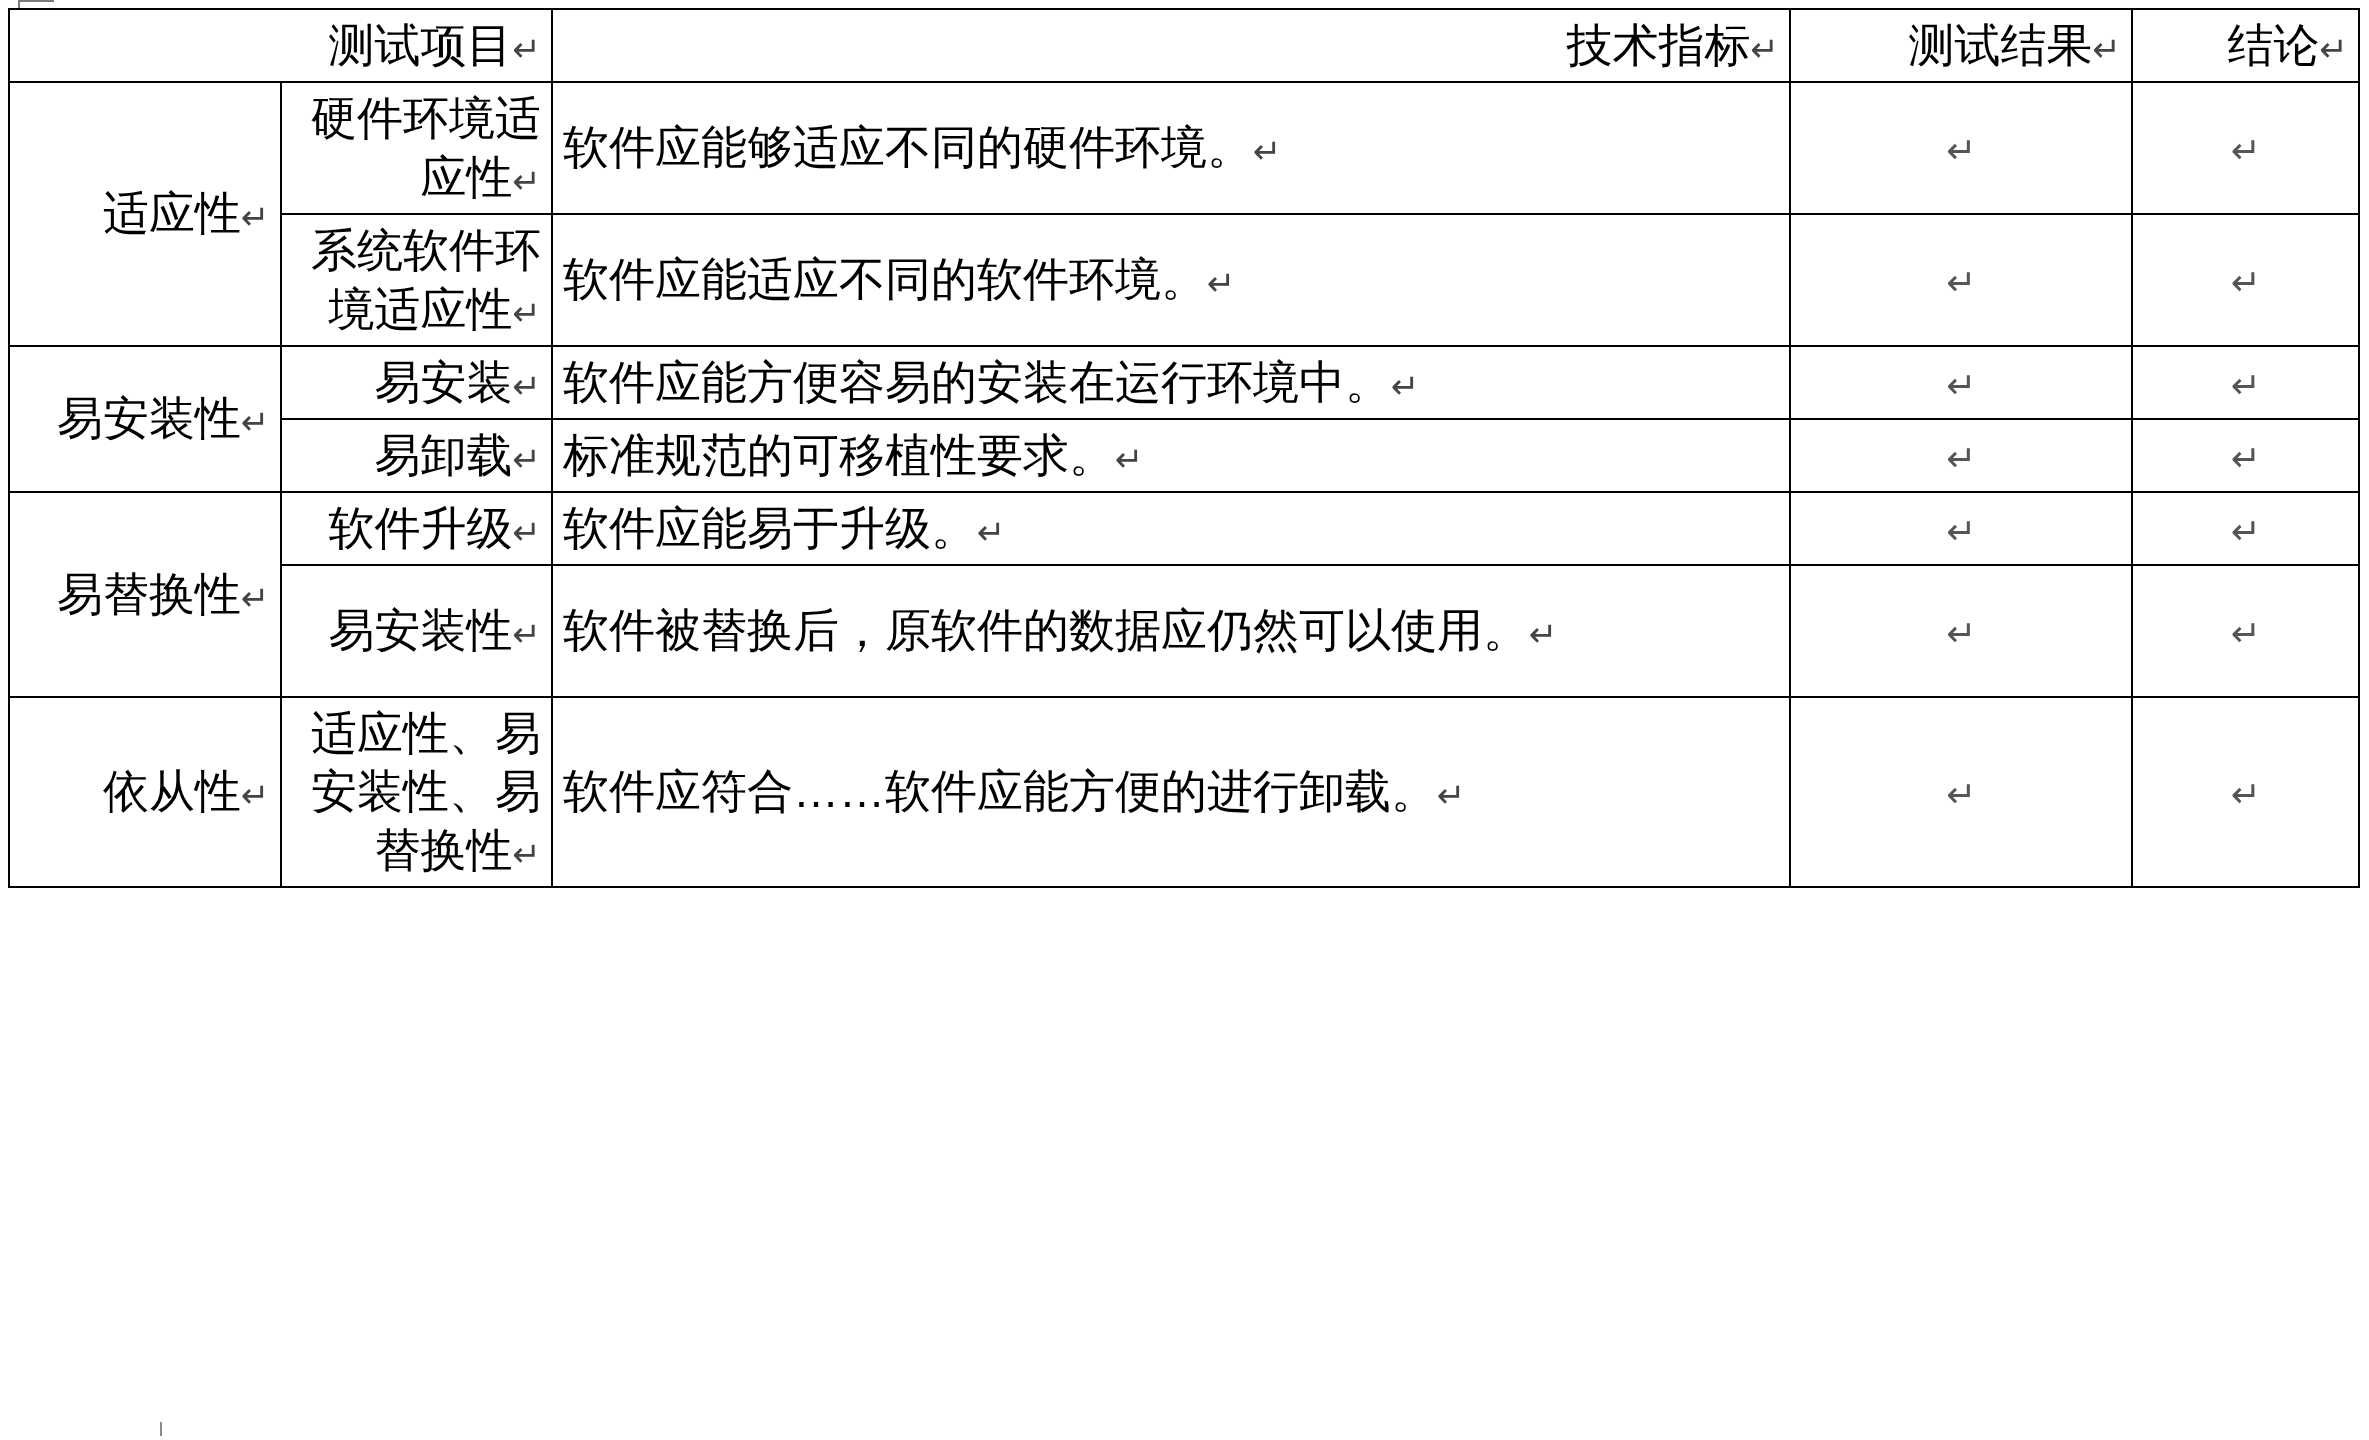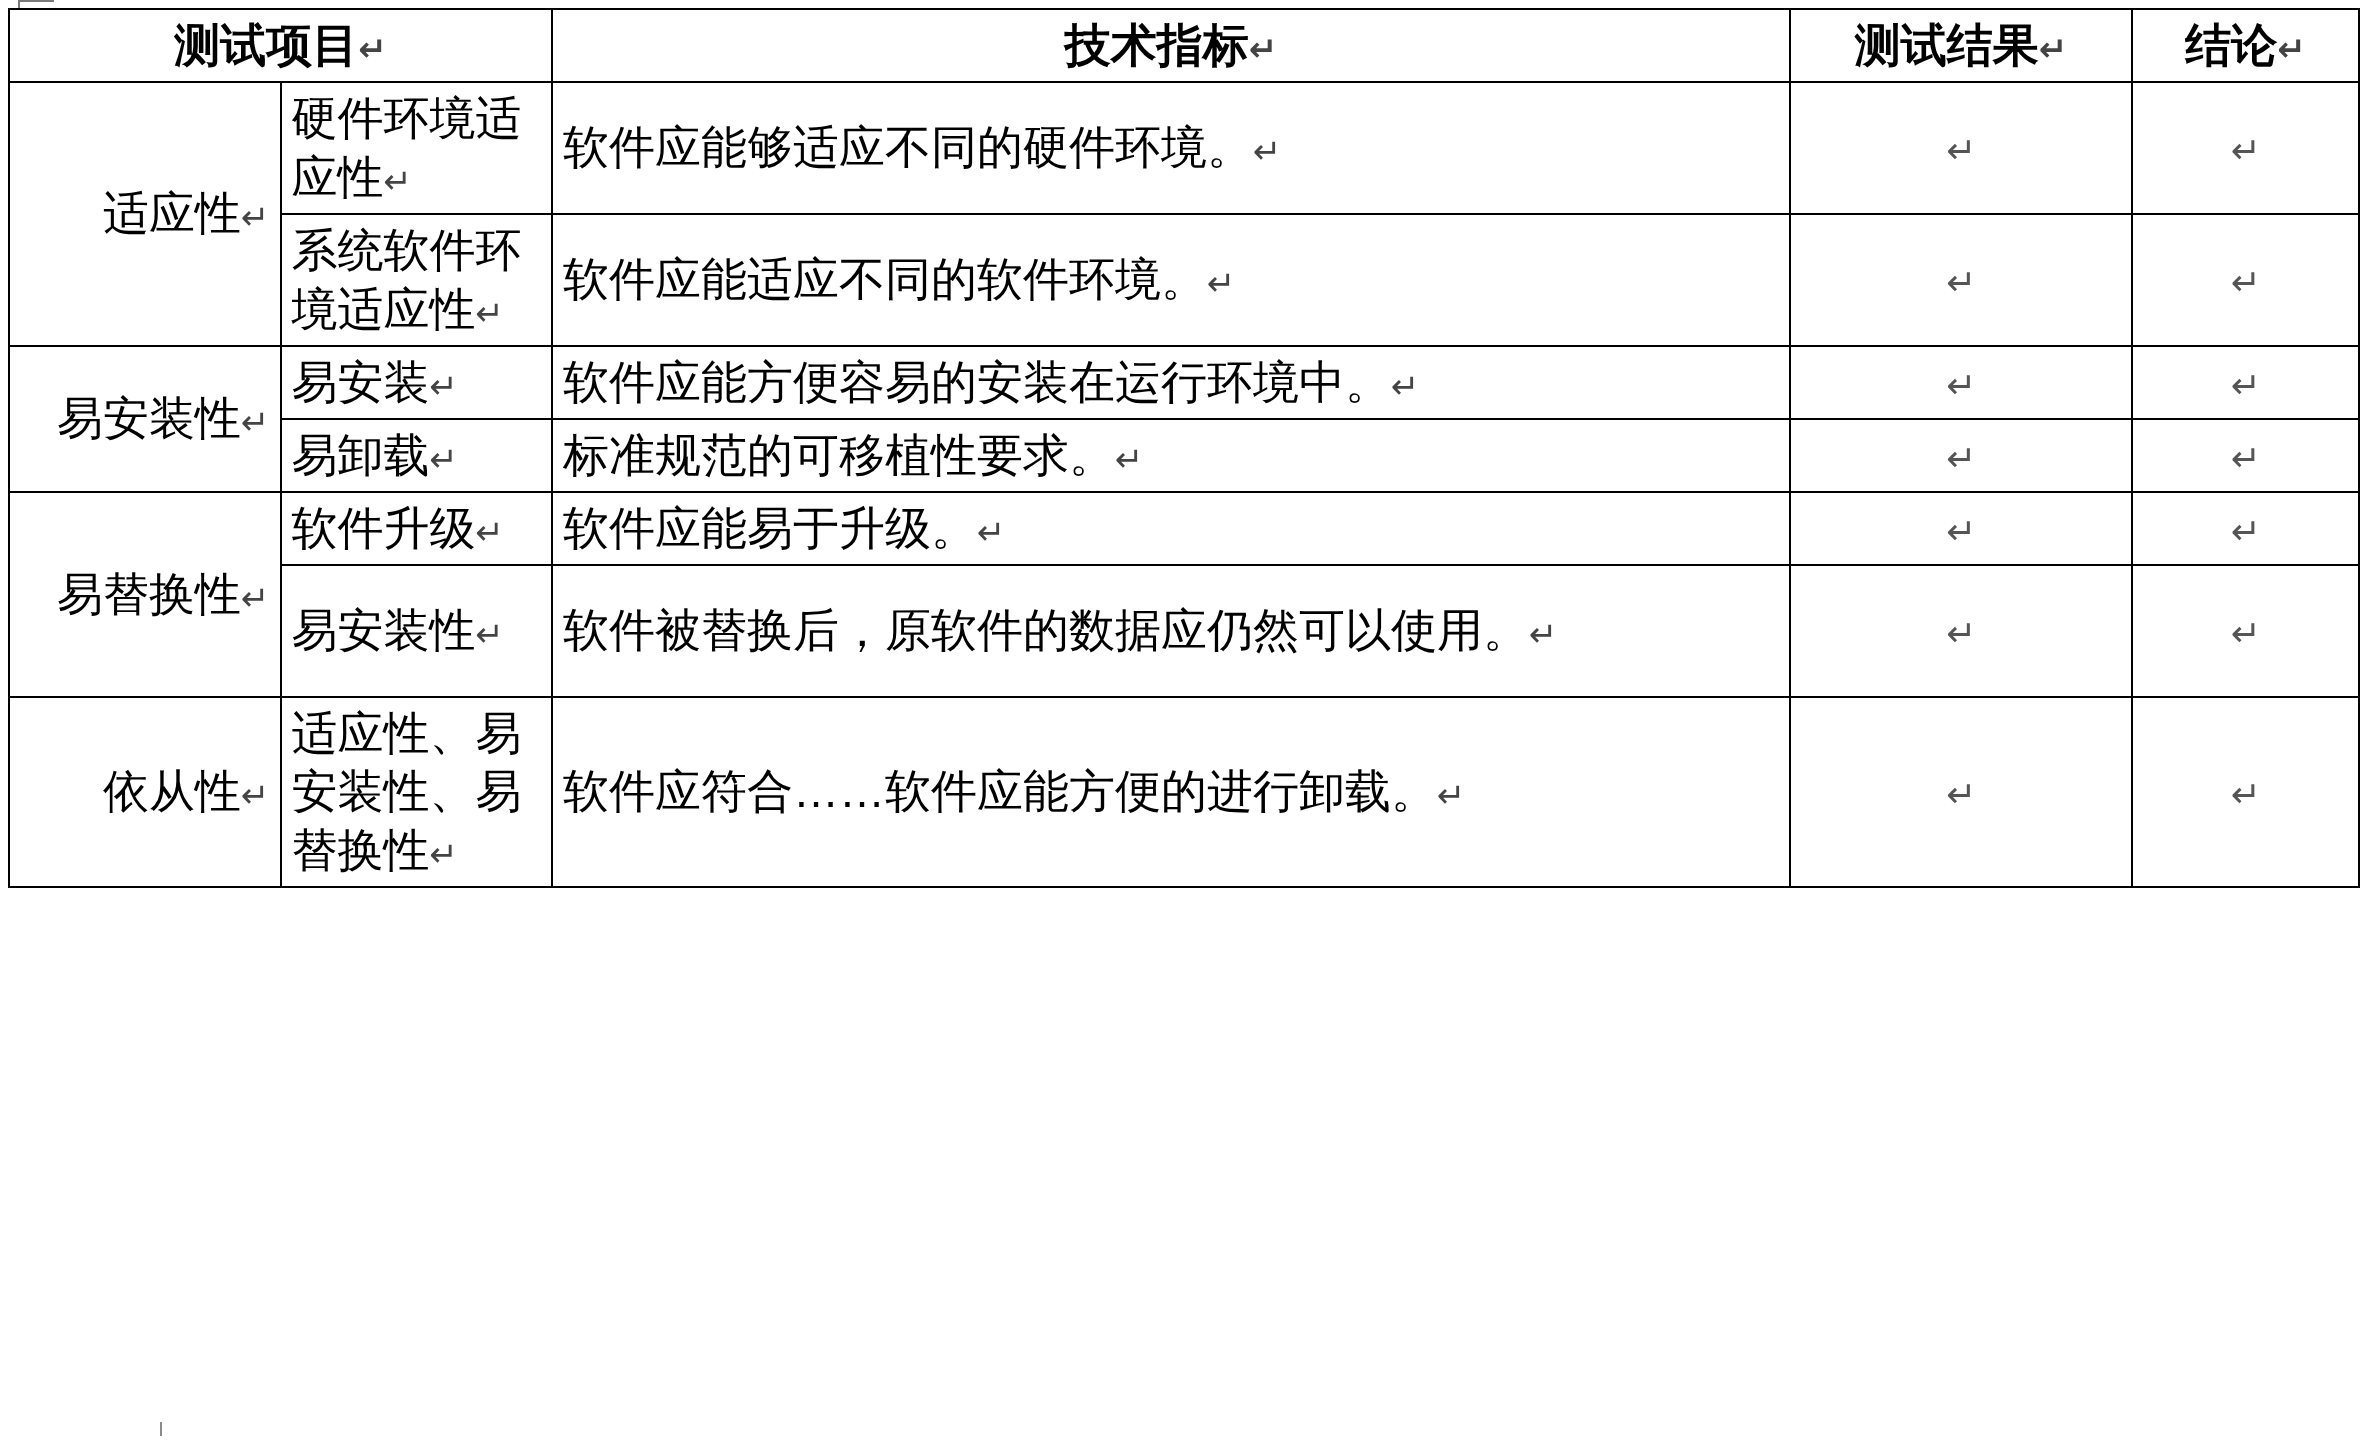--- a/index.html
+++ b/index.html
@@ -32,28 +32,28 @@
     border: 2px solid #000000;
     padding: 6px 10px;
     font-size: 46px;
     line-height: 1.28;
     color: #000000;
     vertical-align: middle;
     word-break: break-all;
     background: #ffffff;
   }
   .c-item-major { width: 218px; text-align: right; }
-  .c-item-minor { width: 390px; text-align: left; }
+  .c-item-minor { width: 390px; text-align: right; }
   .c-spec       { width: 1216px; text-align: left; }
   .c-result     { width: 320px; text-align: center; margin-top: 27px; }
   .c-conclusion { width: 205px; text-align: center; }
 
   thead td, .header-cell {
-    text-align: center;
-    font-weight: bold;
+    text-align: right;
+    font-weight: normal;
   }
   .pilcrow {
     font-size: 34px;
     color: #444444;
     vertical-align: baseline;
     letter-spacing: 0;
   }
   .pilcrow.alone {
     display: inline-block;
     font-size: 36px;

